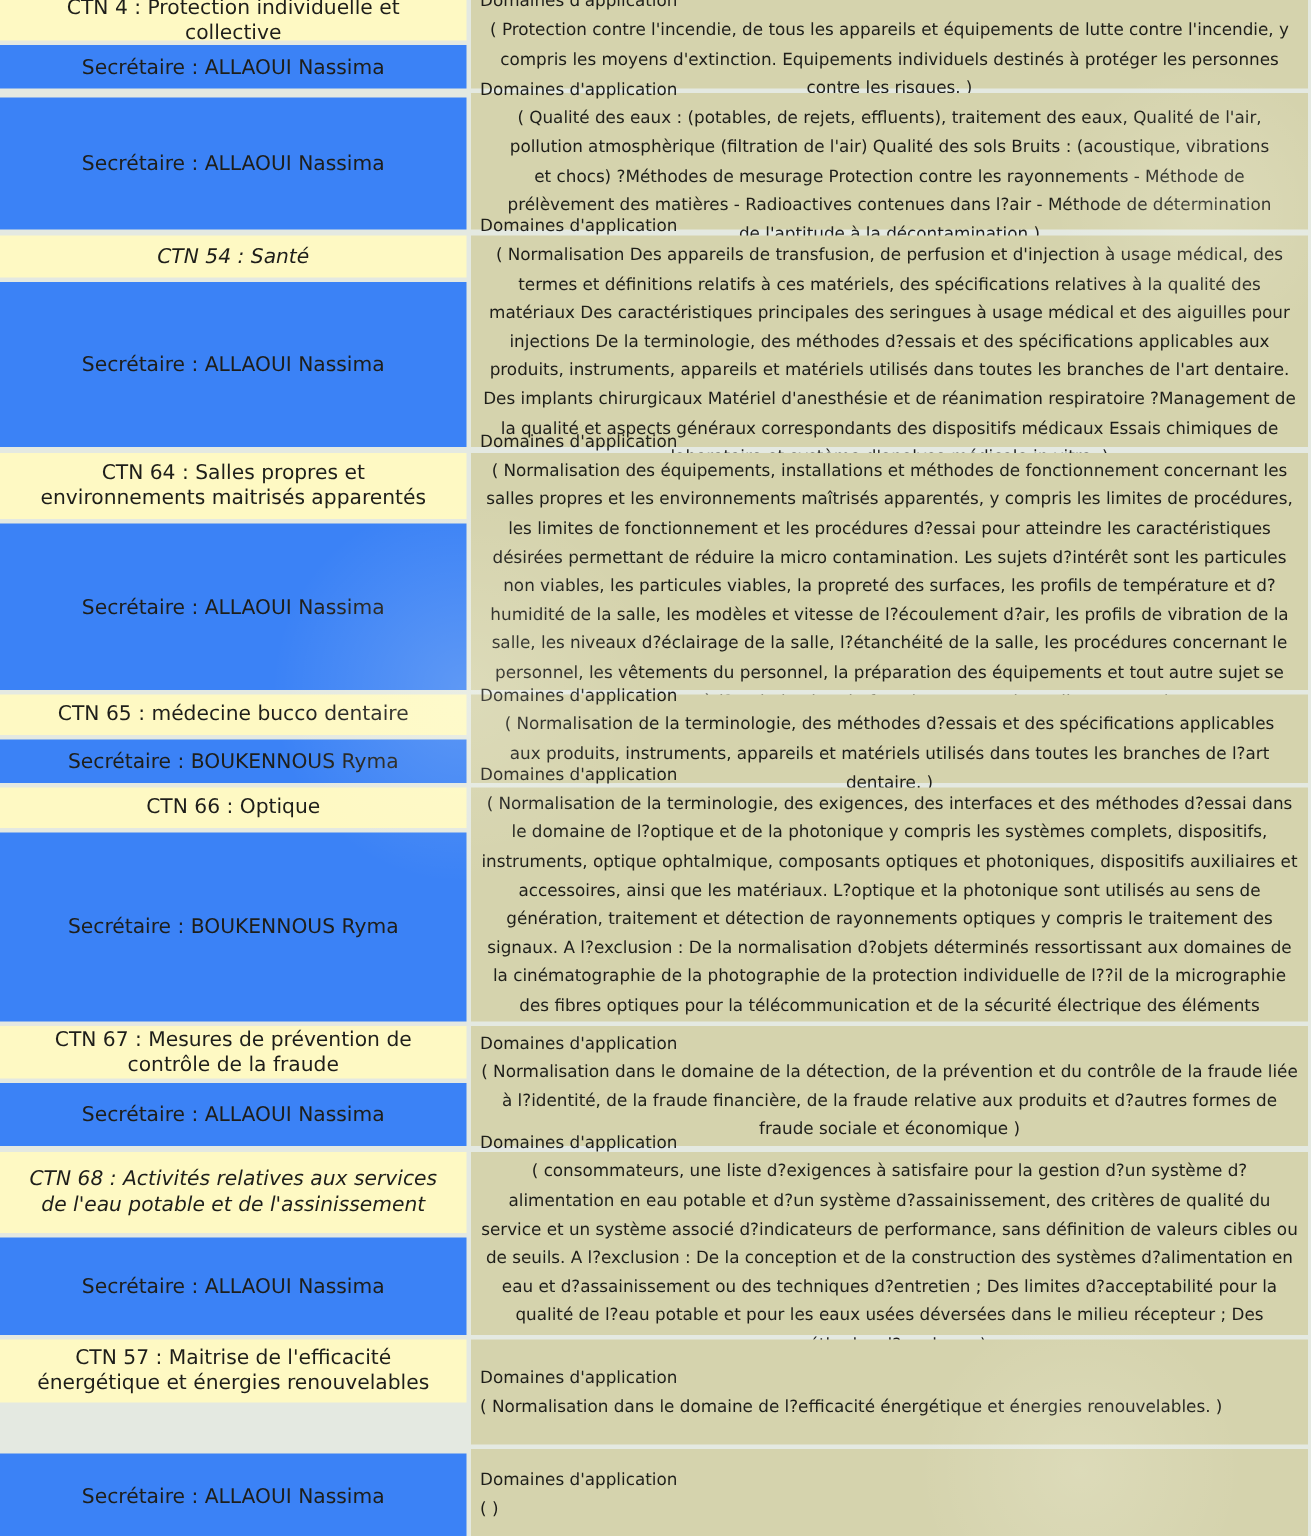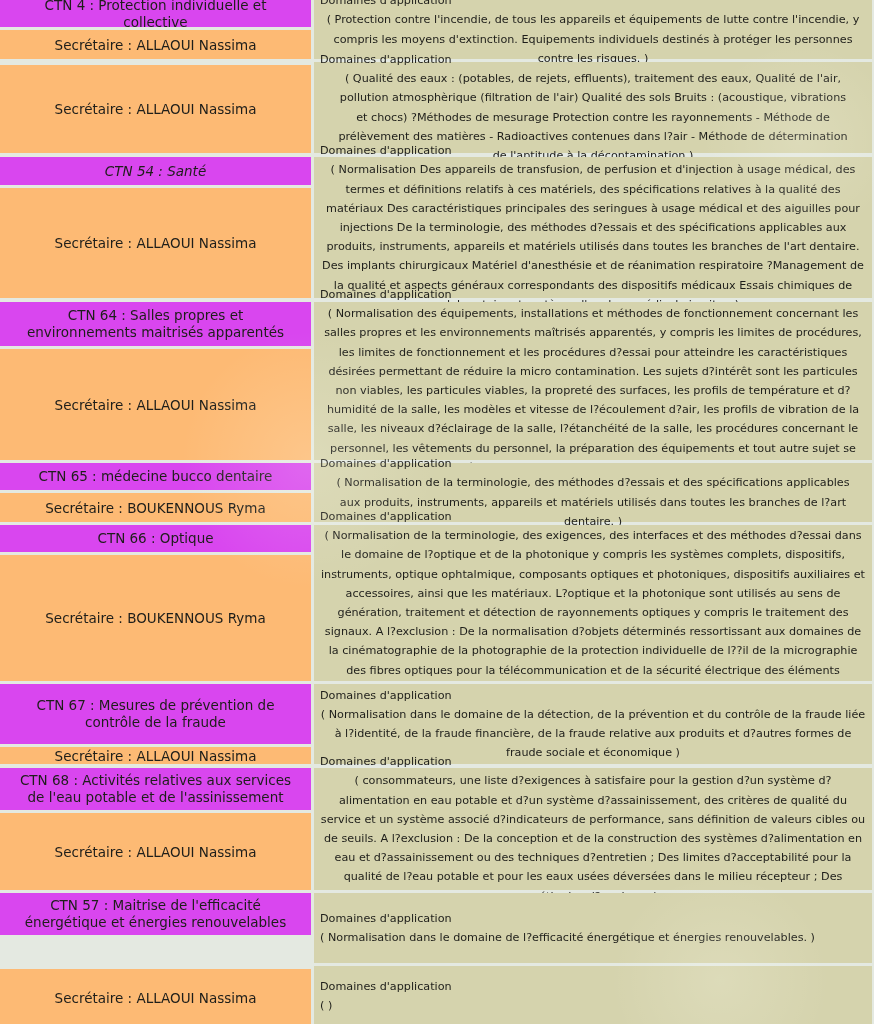--- a/index.html
+++ b/index.html
@@ -29,33 +29,33 @@
     .left-col {
       position: absolute;
       left: 0;
       top: 0;
       width: 311px;
       height: 100%;
       display: flex;
       flex-direction: column;
     }
     .ctn-title {
-      background: #d946ef;
+      background: #fef9c3;
       display: flex;
       align-items: center;
       justify-content: center;
       text-align: center;
       font-size: 13.5px;
       line-height: 17px;
       padding: 4px 12px;
       box-sizing: border-box;
       flex: 0 0 auto;
     }
     .ctn-secretary {
-      background: #fdba74;
+      background: #3b82f6;
       margin-top: 3px;
       display: flex;
       align-items: center;
       justify-content: center;
       text-align: center;
       font-size: 13.5px;
       box-sizing: border-box;
       flex: 1 1 auto;
     }
     .right-col {
@@ -149,32 +149,32 @@
       <div class="ctn-secretary">Secrétaire : BOUKENNOUS Ryma</div>
     </div>
     <div class="right-col">
       <span class="domain-heading">Domaines d'application</span>
       <span class="domain-text">( Normalisation de la terminologie, des exigences, des interfaces et des méthodes d?essai dans le domaine de l?optique et de la photonique y compris les systèmes complets, dispositifs, instruments, optique ophtalmique, composants optiques et photoniques, dispositifs auxiliaires et accessoires, ainsi que les matériaux. L?optique et la photonique sont utilisés au sens de génération, traitement et détection de rayonnements optiques y compris le traitement des signaux. A l?exclusion : De la normalisation d?objets déterminés ressortissant aux domaines de la cinématographie de la photographie de la protection individuelle de l??il de la micrographie des fibres optiques pour la télécommunication et de la sécurité électrique des éléments optiques, et de l?éclairage secondaire. )</span>
     </div>
   </div>
 
   <div class="ctn-row" style="top:684px;height:80px;">
     <div class="left-col">
-      <div class="ctn-title" style="height:60px;">CTN 67 : Mesures de prévention de contrôle de la fraude</div>
+      <div class="ctn-title" style="height:35px;">CTN 67 : Mesures de prévention de contrôle de la fraude</div>
       <div class="ctn-secretary">Secrétaire : ALLAOUI Nassima</div>
     </div>
     <div class="right-col">
       <span class="domain-heading">Domaines d'application</span>
       <span class="domain-text">( Normalisation dans le domaine de la détection, de la prévention et du contrôle de la fraude liée à l?identité, de la fraude financière, de la fraude relative aux produits et d?autres formes de fraude sociale et économique )</span>
     </div>
   </div>
 
   <div class="ctn-row" style="top:768px;height:122px;">
     <div class="left-col">
-      <div class="ctn-title" style="height:42px;">CTN 68 : Activités relatives aux services de l'eau potable et de l'assinissement</div>
+      <div class="ctn-title" style="height:54px;font-style:italic;">CTN 68 : Activités relatives aux services de l'eau potable et de l'assinissement</div>
       <div class="ctn-secretary">Secrétaire : ALLAOUI Nassima</div>
     </div>
     <div class="right-col">
       <span class="domain-heading">Domaines d'application</span>
       <span class="domain-text">( consommateurs, une liste d?exigences à satisfaire pour la gestion d?un système d?alimentation en eau potable et d?un système d?assainissement, des critères de qualité du service et un système associé d?indicateurs de performance, sans définition de valeurs cibles ou de seuils. A l?exclusion : De la conception et de la construction des systèmes d?alimentation en eau et d?assainissement ou des techniques d?entretien ; Des limites d?acceptabilité pour la qualité de l?eau potable et pour les eaux usées déversées dans le milieu récepteur ; Des méthodes d?analyses )</span>
     </div>
   </div>
 
   <div class="ctn-row" style="top:893px;height:70px;">
     <div class="left-col">

